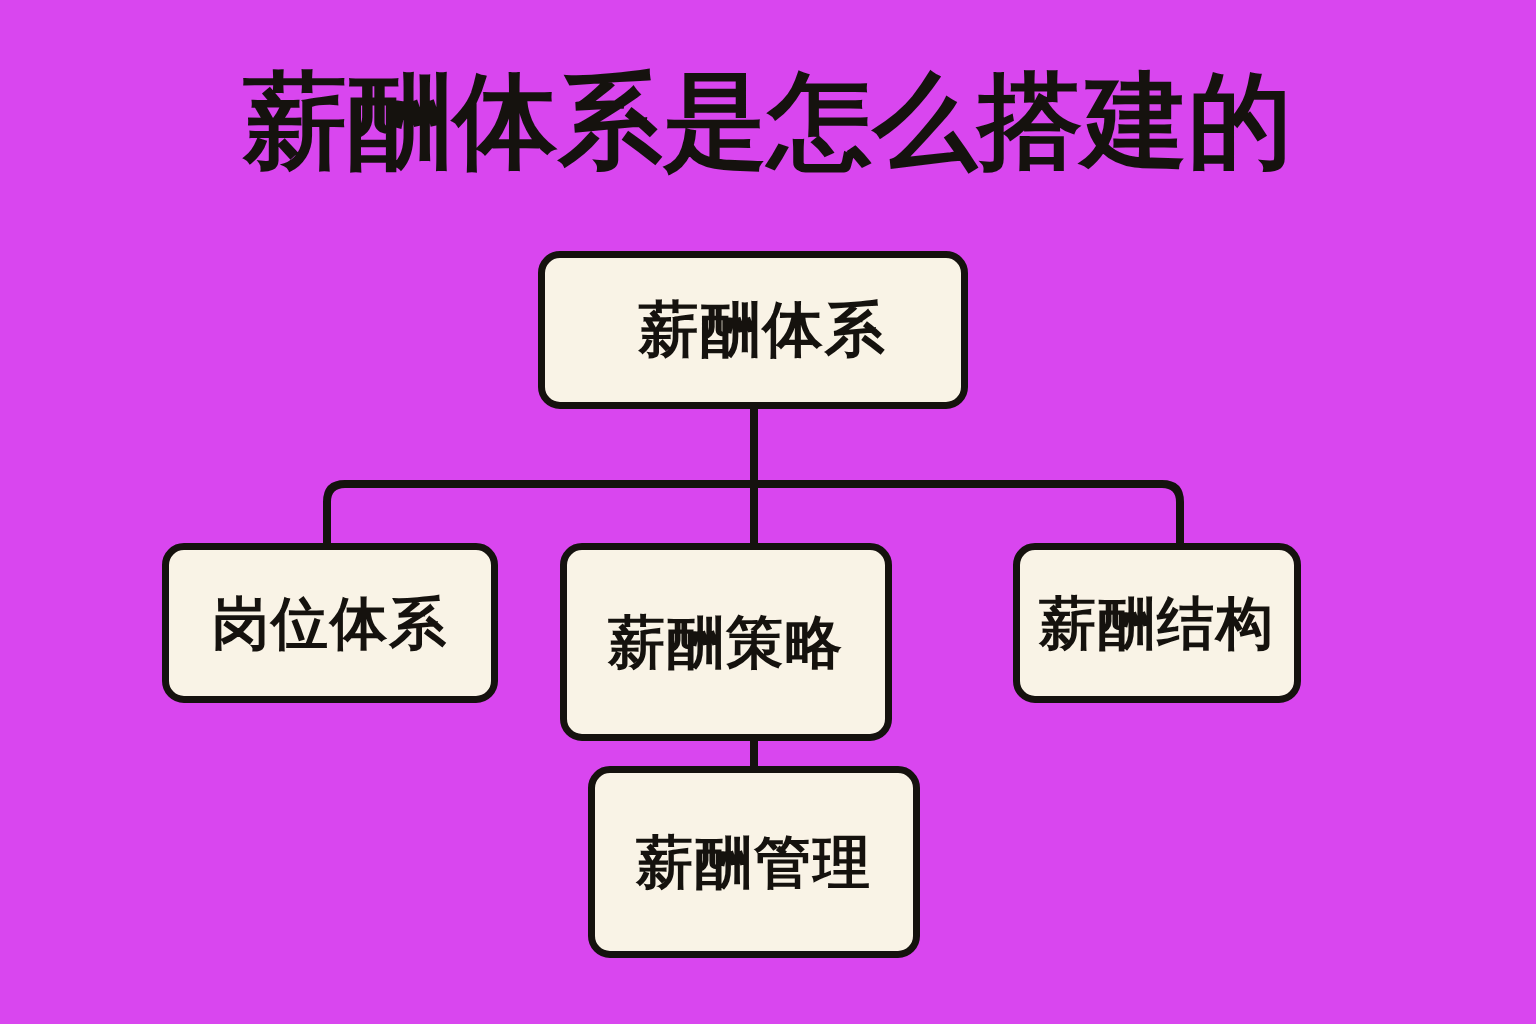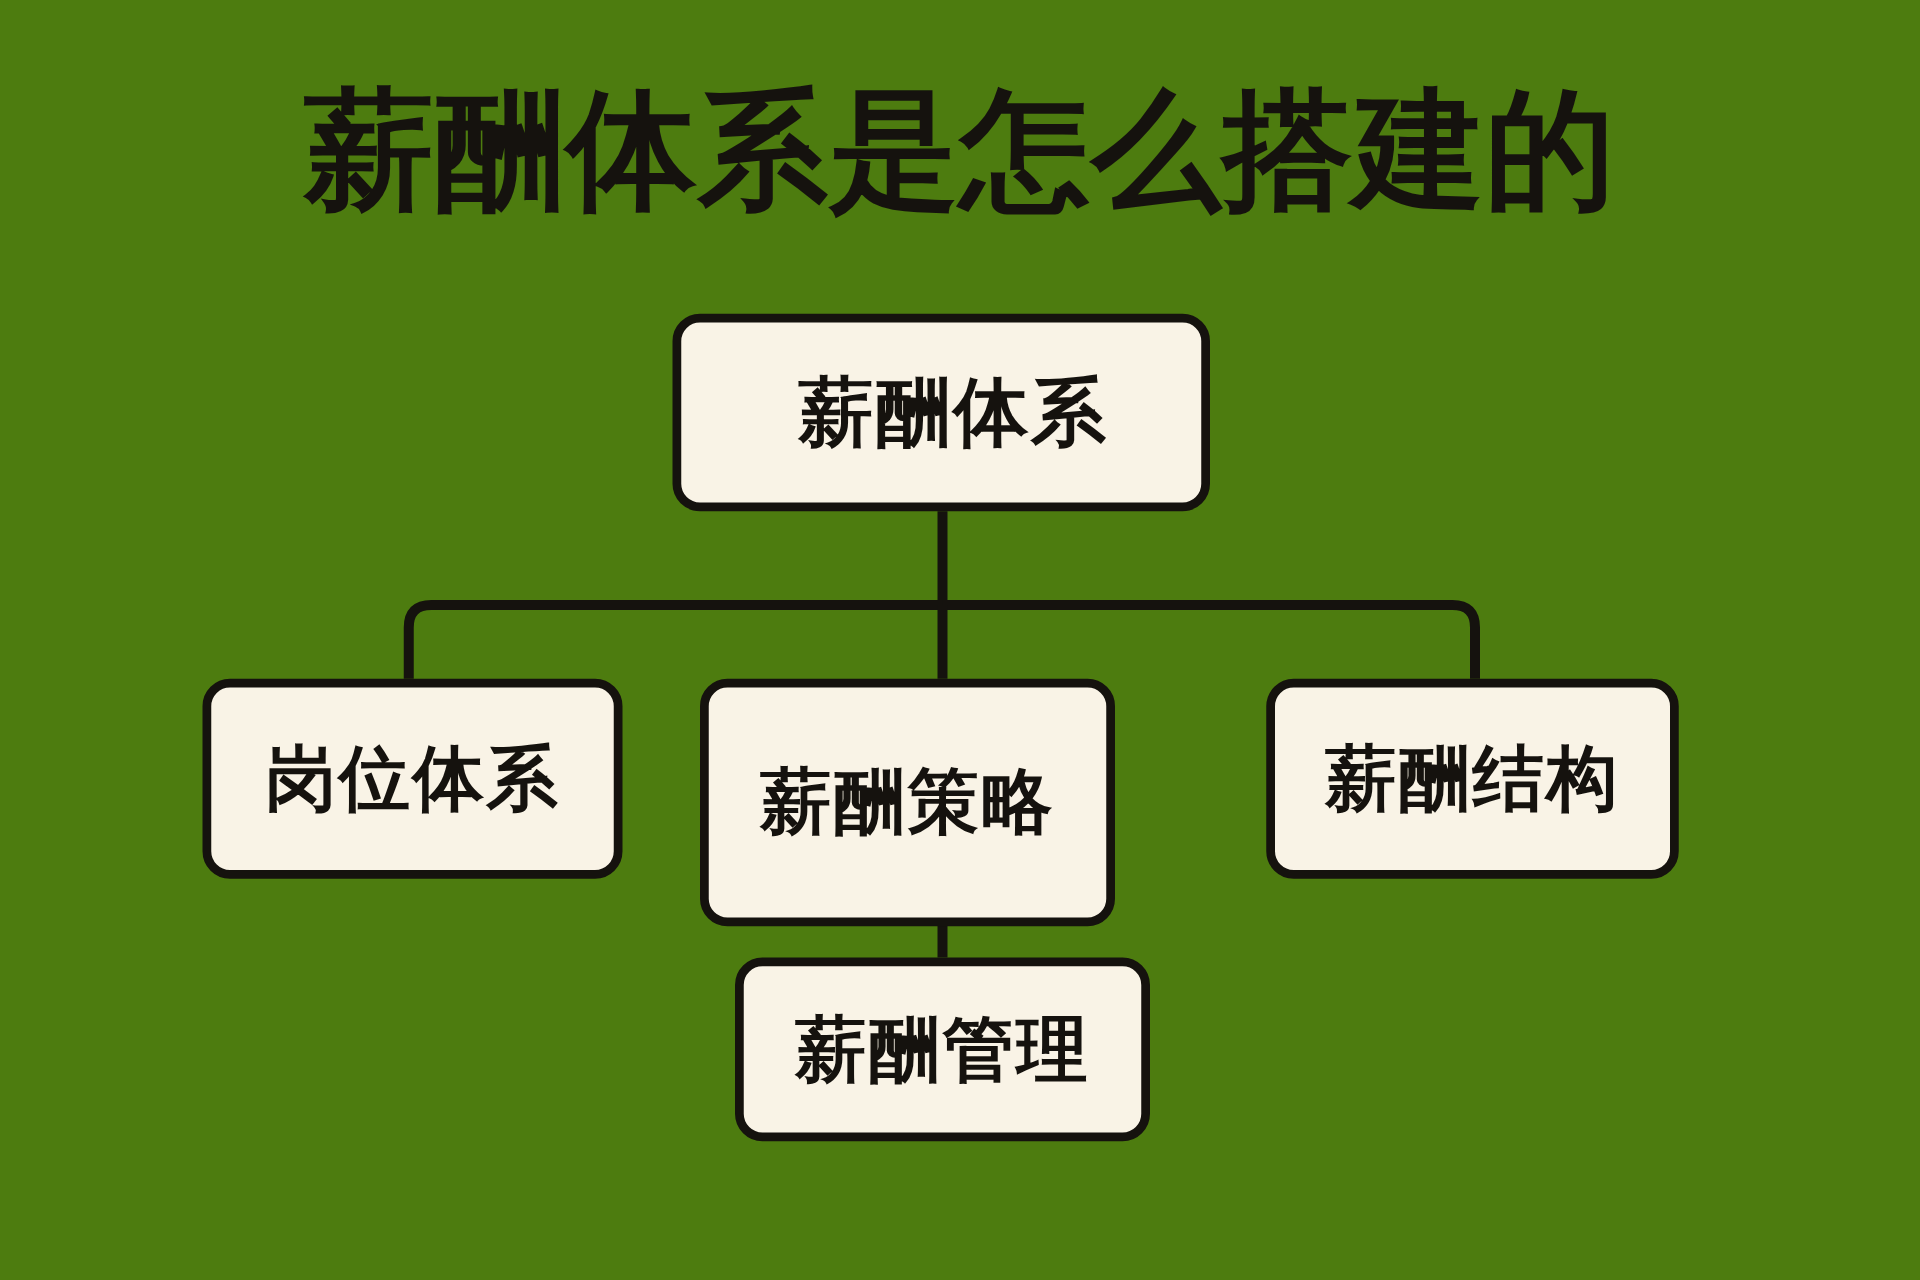--- a/index.html
+++ b/index.html
@@ -10,21 +10,21 @@
     width: 1536px;
     height: 1024px;
     background: #f7efdf;
     font-family: "Liberation Sans", "DejaVu Sans", sans-serif;
     overflow: hidden;
   }
   #canvas {
     position: relative;
     width: 1536px;
     height: 1024px;
-    background: #4d7c0f;
+    background: #d946ef;
   }
 
   
   #title {
     position: absolute;
     left: 0;
     top: 62px;
     width: 1536px;
     text-align: center;
     font-size: 104px;
@@ -92,30 +92,30 @@
   }
   #node-child-2 {
     left: 560px;
     top: 543px;
     width: 332px;
     height: 198px;
   }
   #node-child-3 {
     left: 1013px;
     top: 543px;
-    width: 330px;
+    width: 288px;
     height: 160px;
   }
 
   
   #node-grandchild-1 {
     left: 588px;
     top: 766px;
     width: 332px;
-    height: 147px;
+    height: 192px;
   }
 </style>
 </head>
 <body>
 
 <div id="canvas">
 
   <div id="title">薪酬体系是怎么搭建的</div>
 
   <svg id="connectors" viewBox="0 0 1536 1024" width="1536" height="1024">

